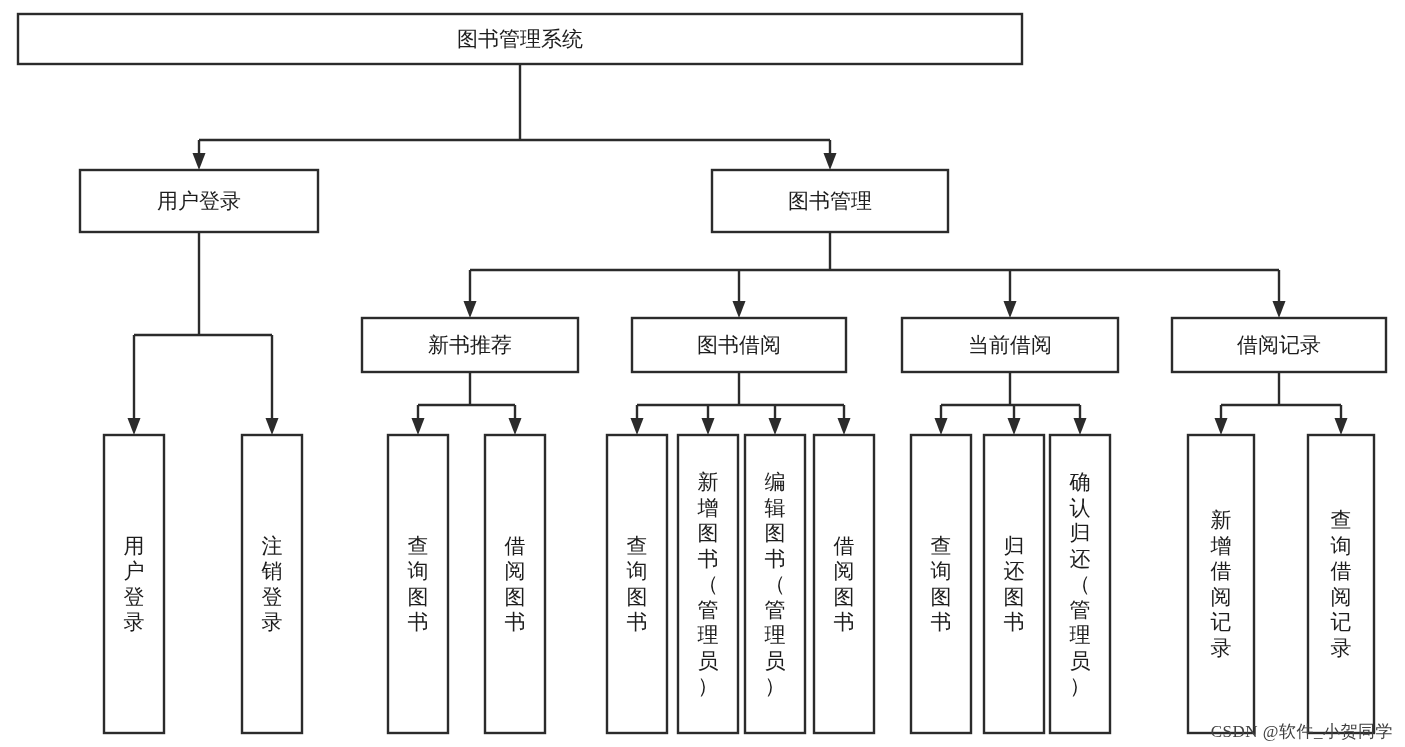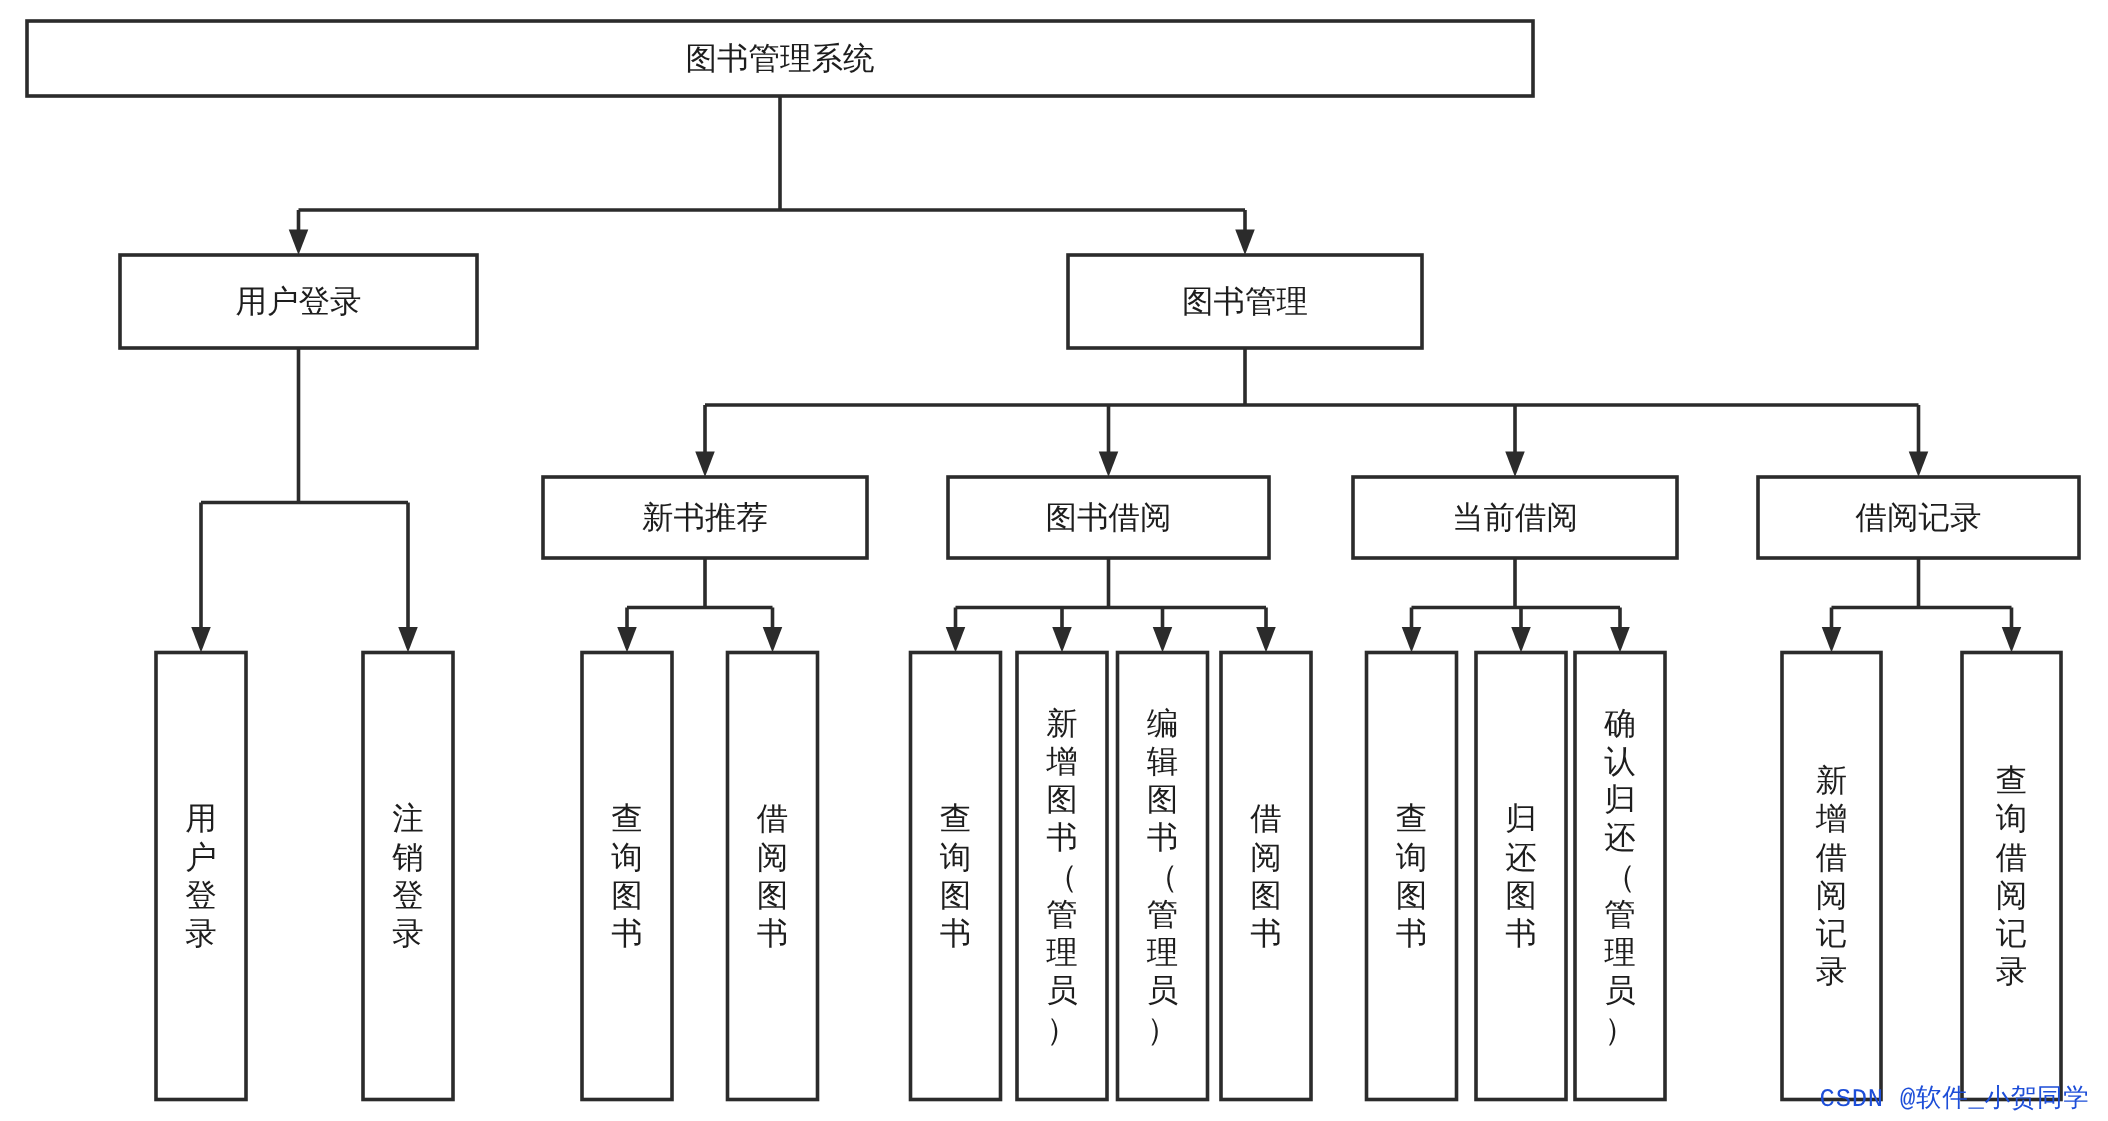--- a/index.html
+++ b/index.html
@@ -55,23 +55,23 @@
     font-family: "DejaVu Sans", "Liberation Sans", sans-serif;
     font-size: 21px;
     fill: #1d1d1d;
     text-anchor: middle;
     white-space: pre;
   }
   .watermark {
     position: absolute;
     right: 12px;
     bottom: 4px;
-    font-family: Liberation Mono, monospace;
+    font-family: Liberation Serif, serif;
     font-size: 17px;
-    color: #1d4ed8;
+    color: #404040;
     letter-spacing: 0.5px;
     user-select: none;
     white-space: nowrap;
     text-align: center;
   }
 </style>
 </head>
 <body>
 
 <div id="diagram-root">

